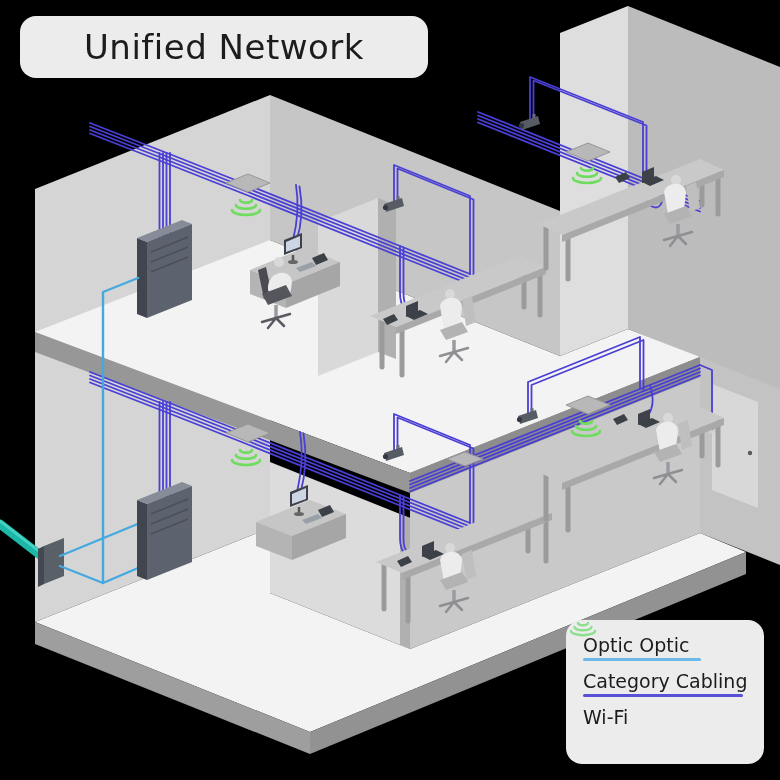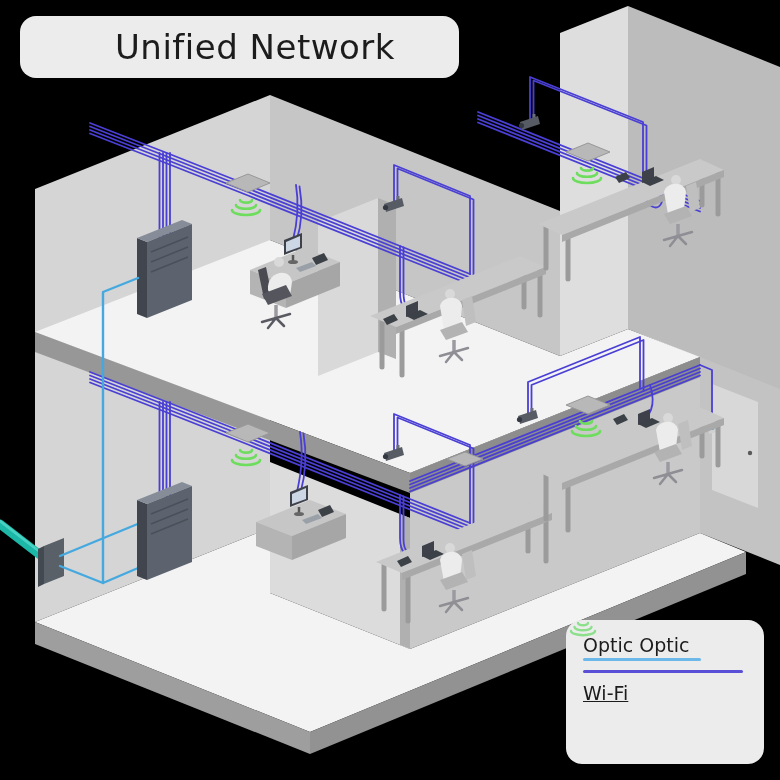--- a/index.html
+++ b/index.html
@@ -28,30 +28,30 @@
   .deskT{fill:#c6c6c6}.deskF{fill:#a6a6a6}.deskL{fill:#b4b4b4}
   .tabT{fill:#c9c9c9}.tabE{fill:#a9a9a9}
   .leg{stroke:#9b9b9b;stroke-width:5;stroke-linecap:round}
   .scr{fill:#3e414a}.scri{fill:#cdd6e4}.dark{fill:#3c4047}.kb{fill:#9aa0a8}
   .skin{fill:#d9d9d9}.shirt{fill:#ececec}
   .chB{fill:#bfbfbf}.chS{fill:#b3b3b3}.chD1{fill:#4a4a52}.chD2{fill:#55555e}
   .chleg{stroke:#8e8e94;stroke-width:2.5;stroke-linecap:round}
   .chlegD{stroke:#5a5a62;stroke-width:2.5;stroke-linecap:round}
   .stem{stroke:#9a9aa0;stroke-width:3.5}
   
-  .panel{position:absolute;background:var(--panel-box,#ececec);border-radius:16px;color:var(--text,#1c1c1c);padding-left:31px;}
+  .panel{position:absolute;background:var(--panel-box,#ececec);border-radius:16px;color:var(--text,#1c1c1c);}
   .titlebox{left:20px;top:16px;width:408px;height:62px;display:flex;align-items:center;justify-content:center;
     font-size:34px;letter-spacing:.5px;}
   .legendbox{left:566px;top:620px;width:198px;height:144px;padding:14px 0 0 17px;box-sizing:border-box;font-size:19px;}
   .legenditem{margin-bottom:9px;}
   .legenditem .lab{display:inline-block;}
   .ul{height:3px;margin-top:2px;border-radius:2px;}
   .ul-fiber{width:118px;background:var(--fiber-legend,#6cb8e8);}
   .ul-cat{width:160px;background:var(--cat-legend,#5a50d8);}
-  .wifirow{display:flex;align-items:center;gap:8px;text-decoration:underline;}
+  .wifirow{display:flex;align-items:center;gap:8px;}
 </style>
 </head>
 <body>
 
 <div class="stage">
 
 <svg width="780" height="780" viewBox="0 0 780 780">
   <defs>
 
     <path id="r1" d="M 90 123 L 167 153 L 248 185 L 400 246 L 470 274"></path>
@@ -337,20 +337,21 @@
 <div class="panel titlebox">
   <span>Unified Network</span>
 </div>
 
 <div class="panel legendbox">
   <div class="legenditem">
     <span class="lab">Optic Optic</span>
     <div class="ul ul-fiber"></div>
   </div>
   <div class="legenditem">
+    <span class="lab">Category Cabling</span>
     <div class="ul ul-cat"></div>
   </div>
   <div class="legenditem wifirow">
     <span class="lab">Wi-Fi</span>
     <svg width="34" height="20" viewBox="-17 -3 34 20">
       <g fill="none" stroke="#8ce08c" stroke-width="2.4" stroke-linecap="round">
         <path d="M -5 0 a 5 2.2 0 0 0 10 0"></path>
         <path d="M -8.5 4 a 8.5 3.2 0 0 0 17 0"></path>
         <path d="M -12 8 a 12 4.2 0 0 0 24 0"></path>
       </g>

